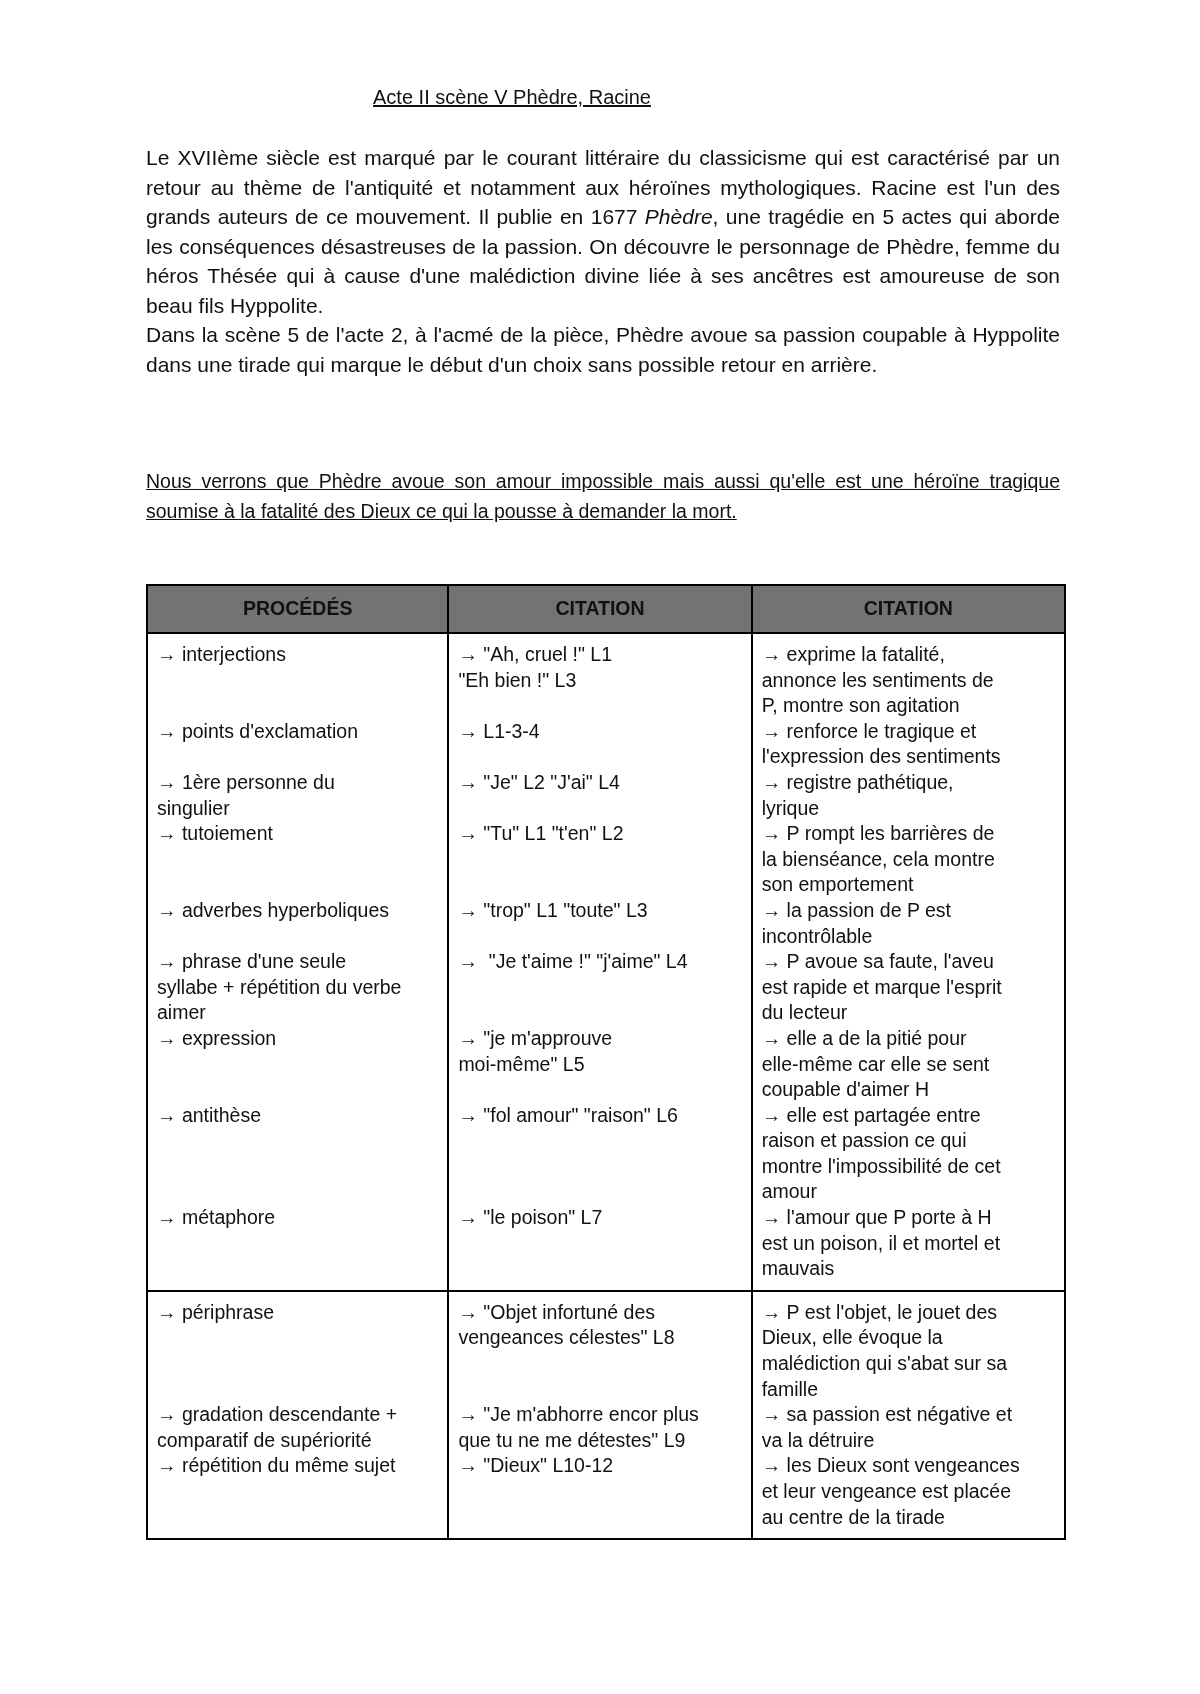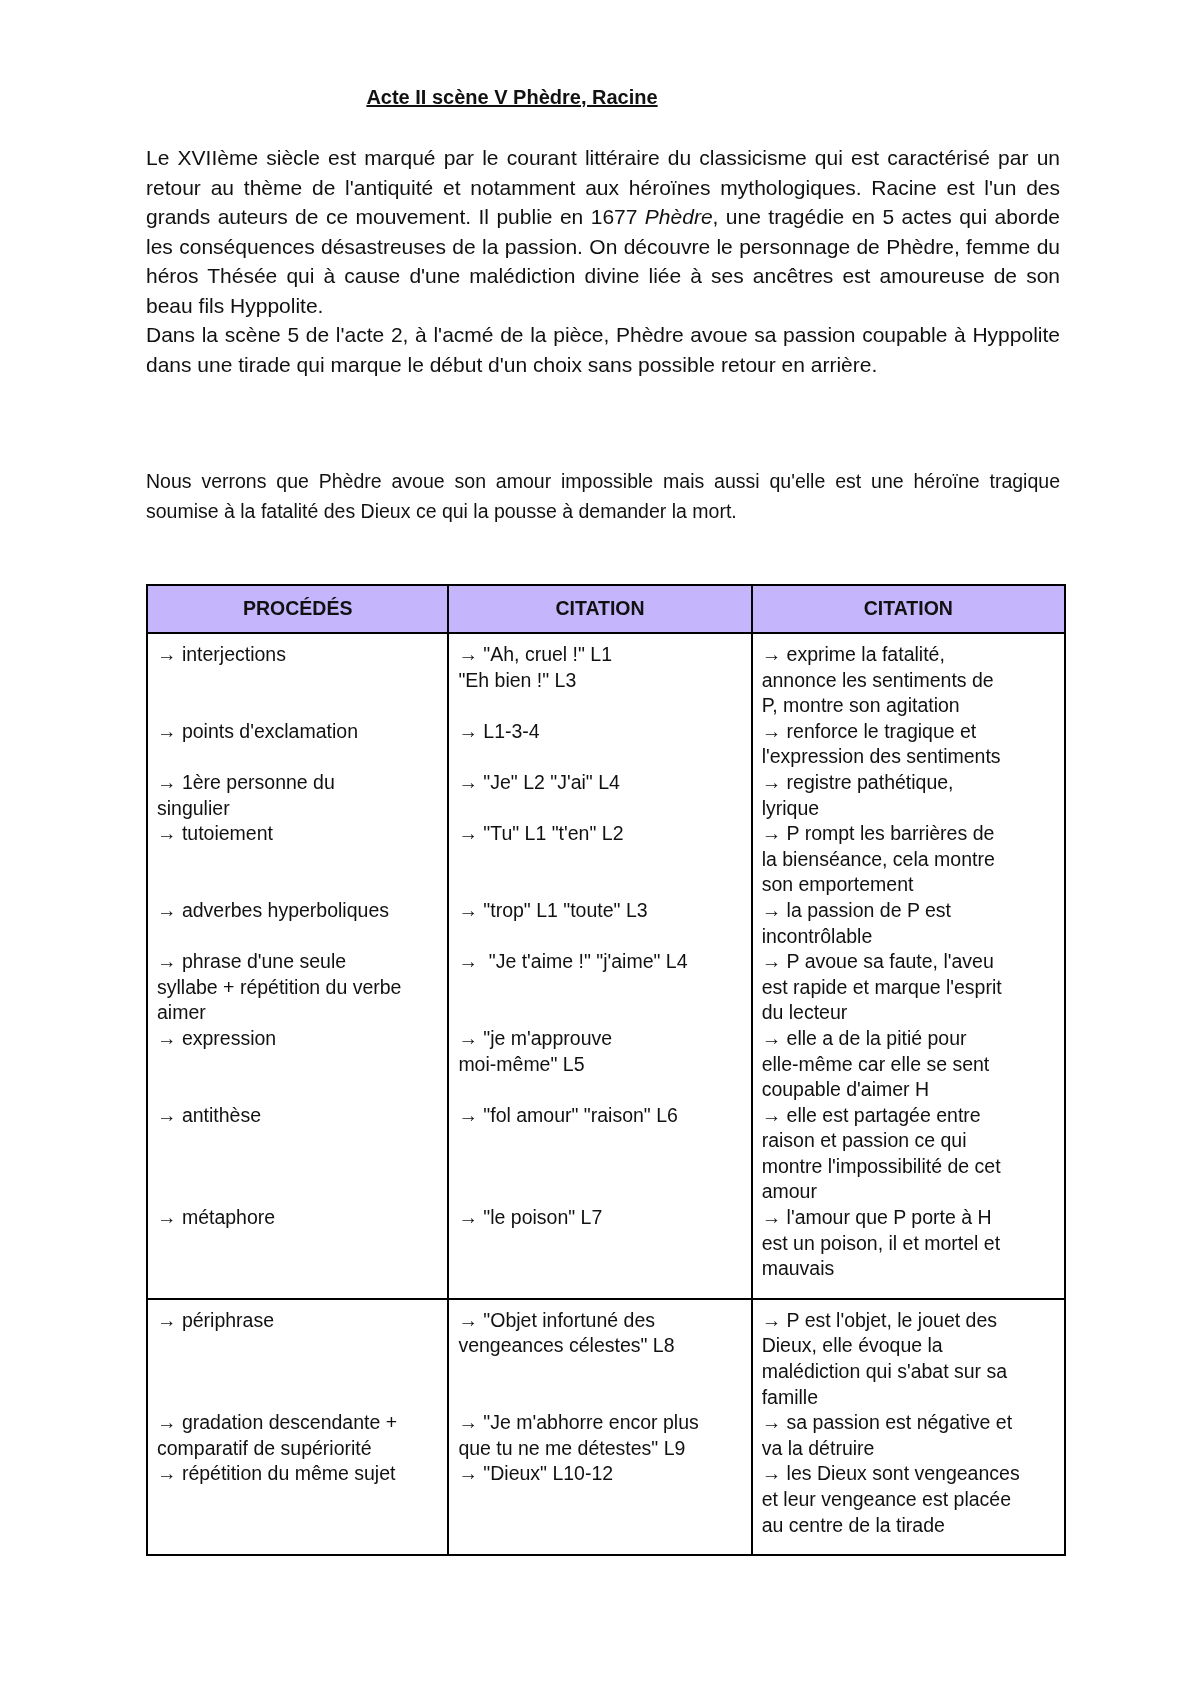--- a/index.html
+++ b/index.html
@@ -1,34 +1,34 @@
 <!DOCTYPE html>
 <html><head>
   <meta charset="utf-8">
   <style>
     html, body { margin: 0; padding: 0; background: #ffffff; }
     body { width: 1200px; height: 1694px; position: relative; overflow: hidden;
       font-family: "Liberation Sans", sans-serif; color: #111; }
     .page { position: absolute; left: 0; top: 0; width: 1200px; height: 1694px; }
     .title { position: absolute; top: 86px; left: 0; width: 1024px; text-align: center;
-      font-weight: bold; font-size: 20px; text-decoration: underline; }
+      font-weight: normal; font-size: 20px; text-decoration: underline; }
     .intro { position: absolute; left: 146px; top: 143px; width: 914px;
       font-size: 21px; line-height: 29.5px; text-align: justify; }
     .intro p { margin: 0; }
     .intro em { font-style: italic; }
     .problem { position: absolute; left: 146px; top: 408px; width: 914px;
       font-size: 19.5px; font-weight: bold; color: #c00000; }
     .plan { position: absolute; left: 146px; top: 467px; width: 914px;
-      font-size: 19.5px; line-height: 29.5px; text-align: justify; }
+      font-size: 19.5px; line-height: 29.5px; text-align: justify; text-decoration: underline; }
     table { position: absolute; left: 146px; top: 584px; width: 920px;
       border-collapse: collapse; font-size: 19.5px; line-height: 25.6px; }
     th, td { border: 2px solid #000; vertical-align: top; }
-    th { background: #c4b5fd; height: 46px; font-weight: bold; text-align: center;
+    th { background: #737373; height: 46px; font-weight: bold; text-align: center;
       vertical-align: middle; padding: 0; }
-    td { padding: 8px 8px 16px 9px; }
+    td { padding: 8px 8px 8px 9px; }
     col.c1 { width: 302px; } col.c2 { width: 304px; } col.c3 { width: 314px; }
     .line { white-space: pre-wrap; display: block; }
   </style>
 </head>
 <body>
 
 <div class="page">
   <div class="title">Acte II scène V Phèdre, Racine</div>
 
   <div class="intro">

